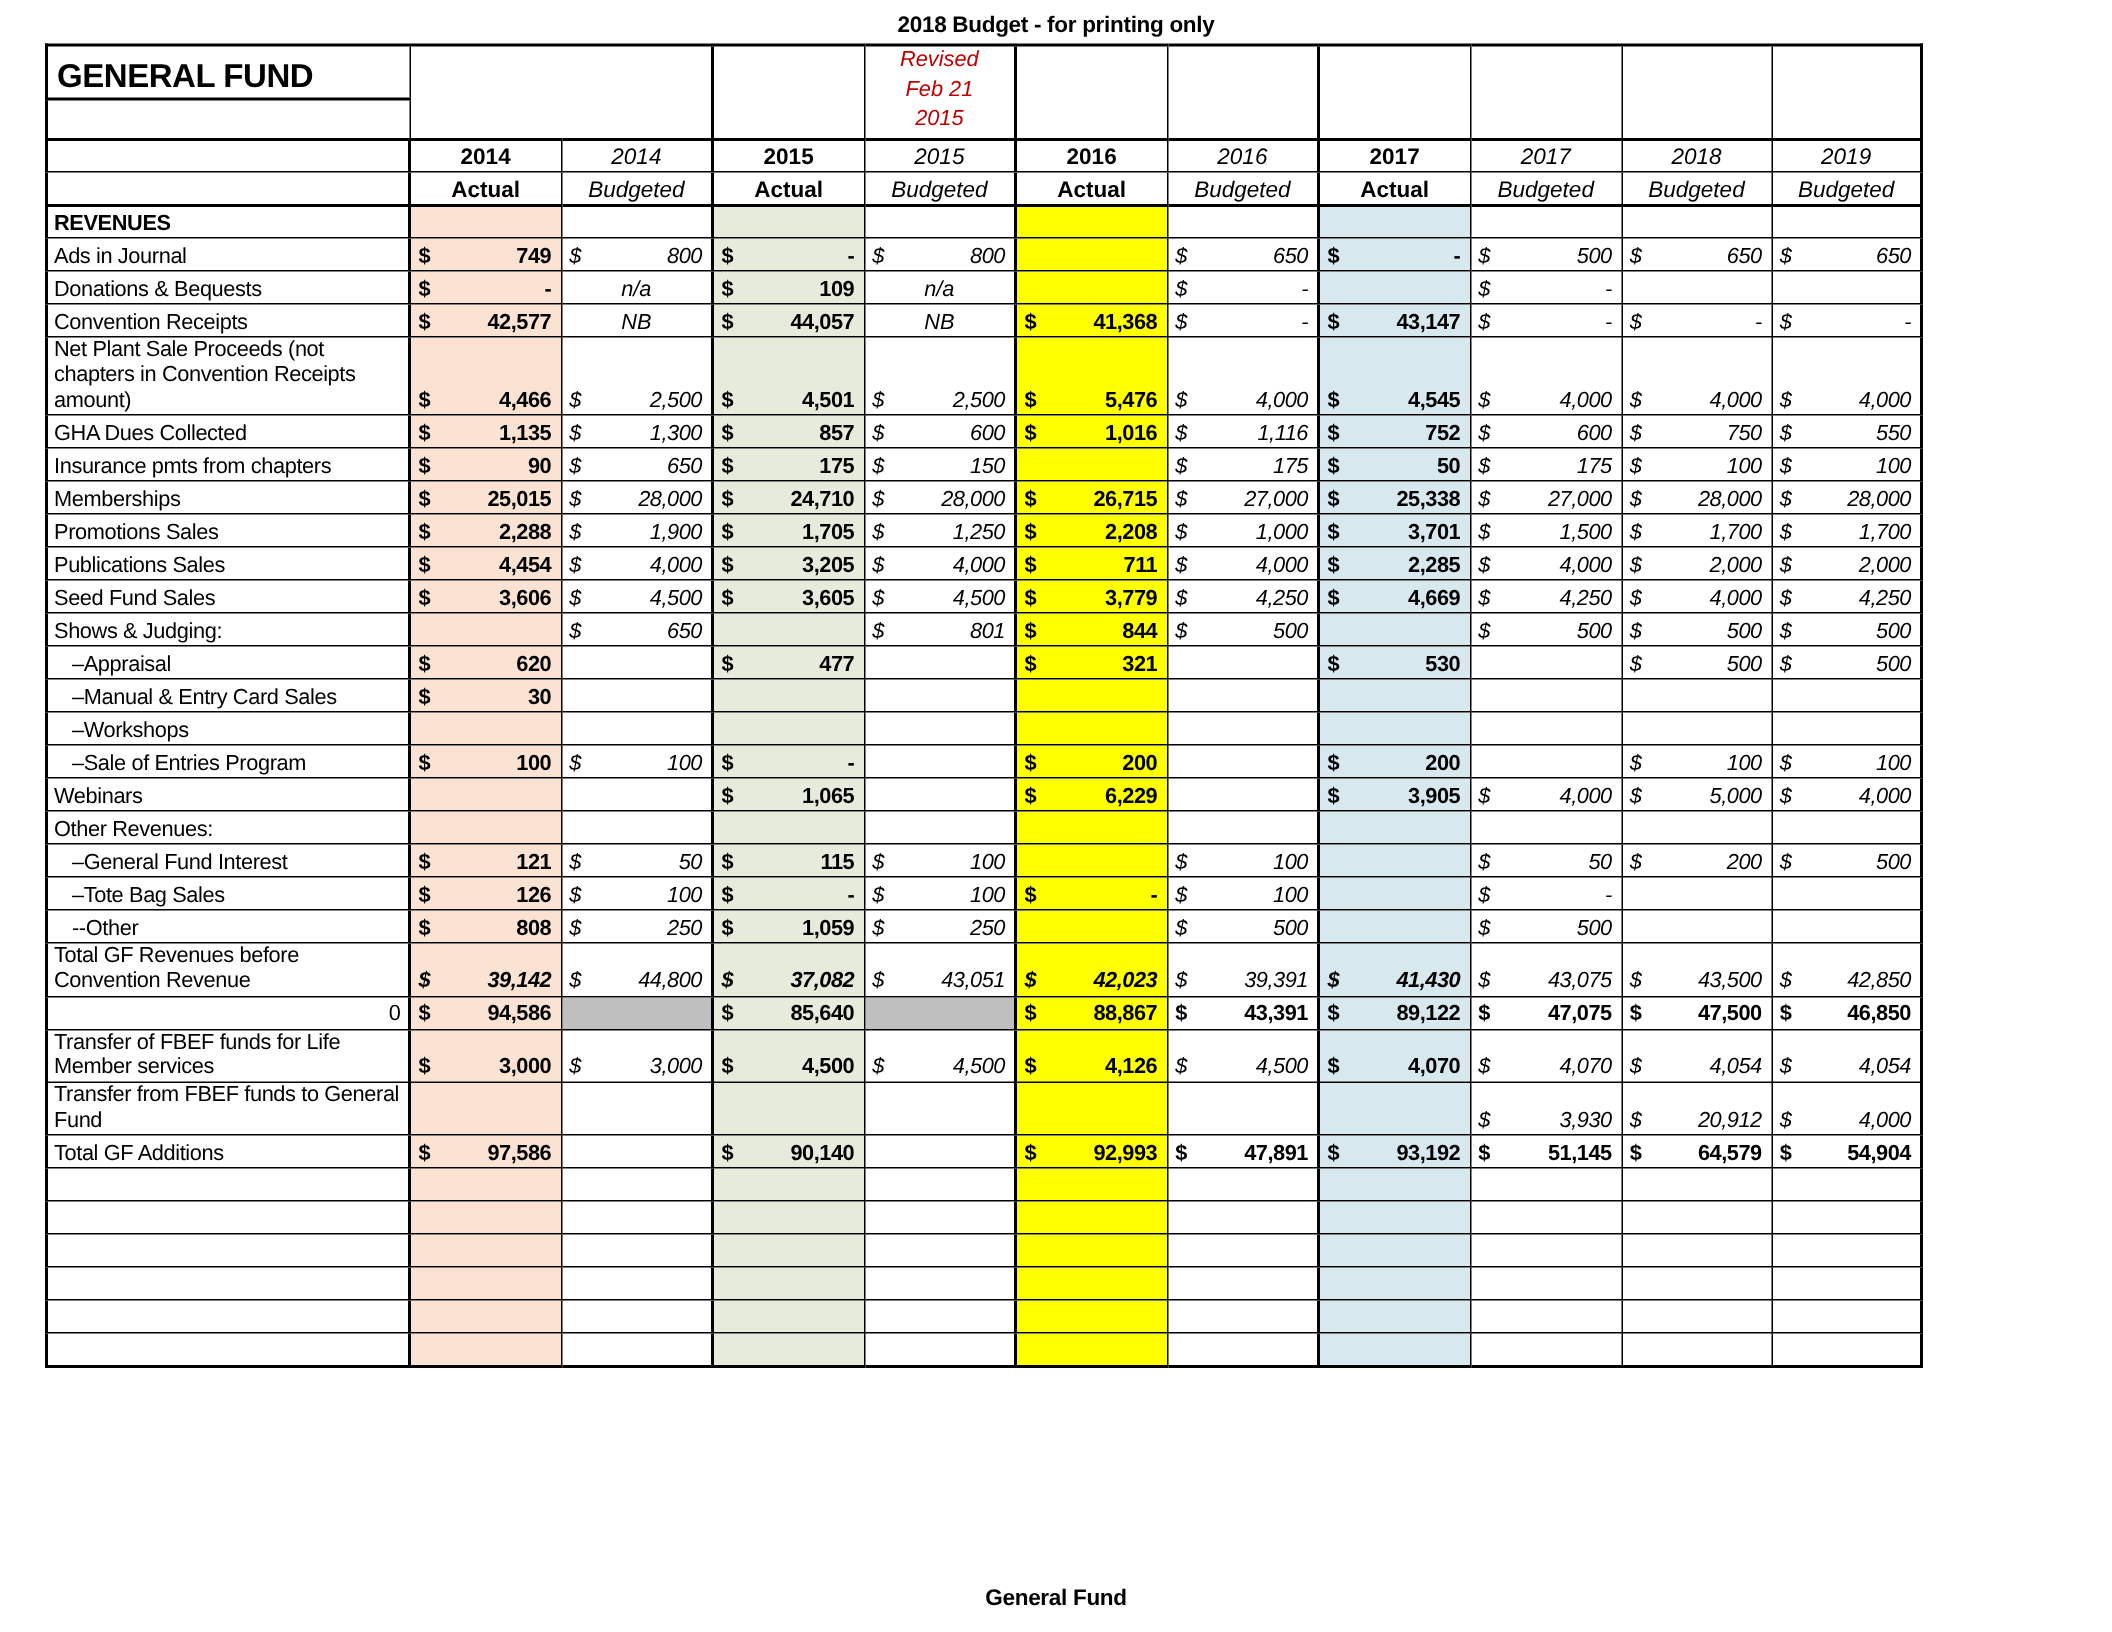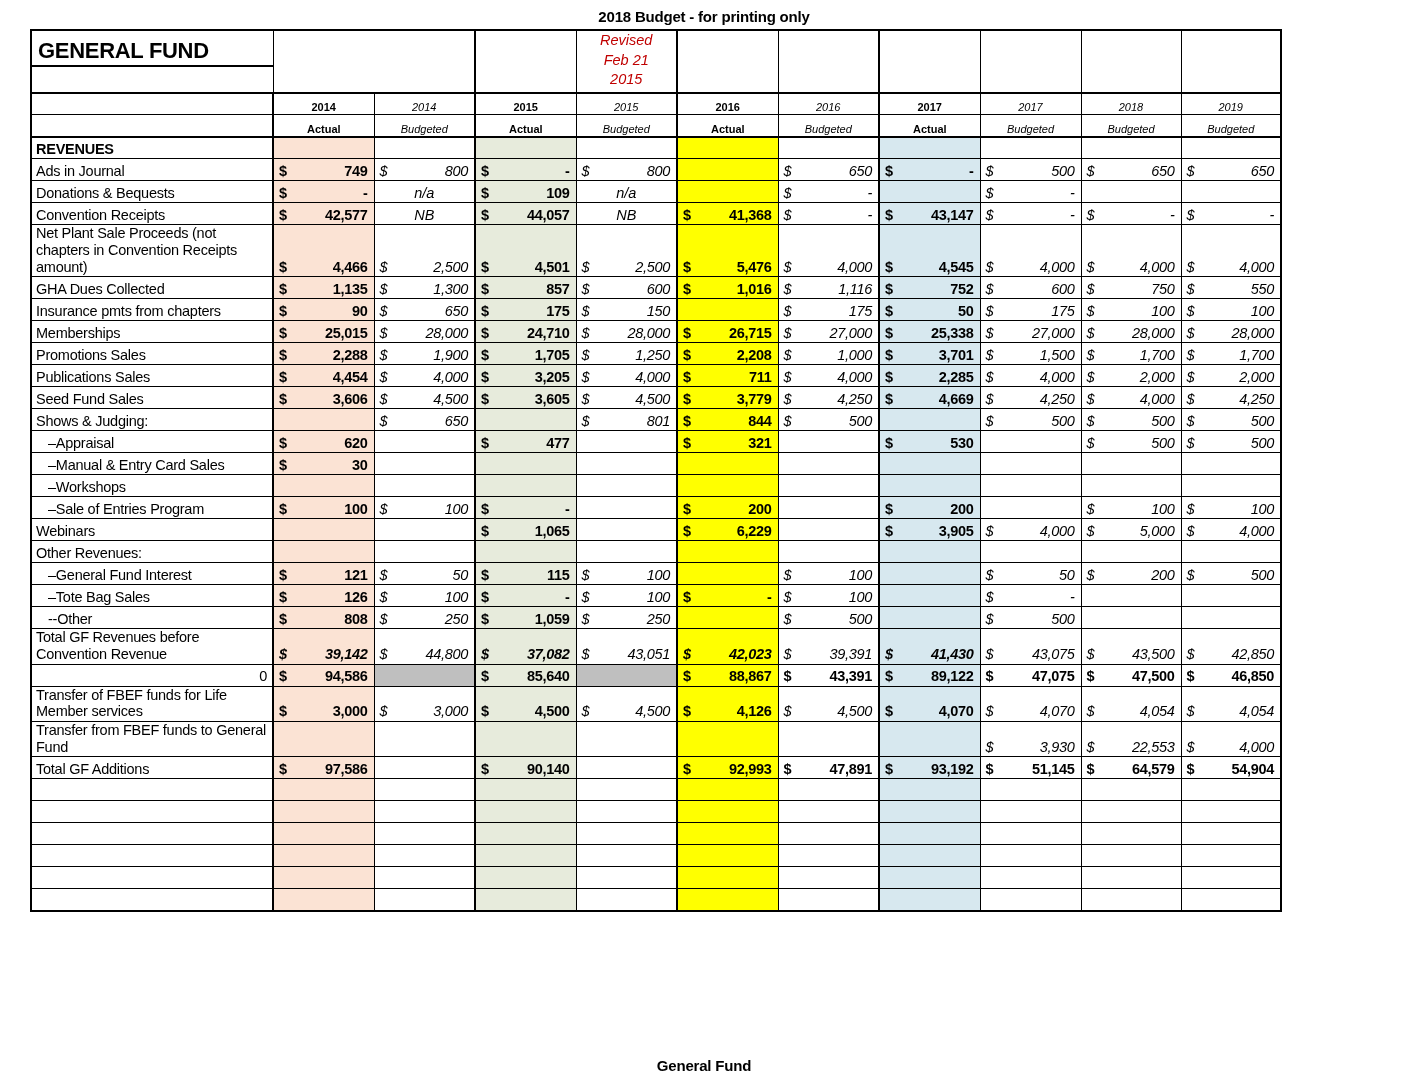--- a/index.html
+++ b/index.html
@@ -104,21 +104,21 @@
   .big-title {
     font-size: 22px;
     font-weight: bold;
     letter-spacing: -0.3px;
     padding: 0 0 1px 6px;
     display: block;
     text-align: left;
   }
   .hdr-year {
     text-align: center;
-    font-size: 11px;
+    font-size: 15px;
     display: block;
     padding-bottom: 1px;
   }
   .revised {
     color: #c00000;
     font-style: italic;
     font-size: 14.5px;
     text-align: center;
     line-height: 1.35;
     padding: 0 2px 2px 2px;
@@ -1465,21 +1465,21 @@
           <td class="bl-thick f-blue tall-2"></td>
           <td class="f-none tall-2">
             <span class="money italic">
               <span class="sym">$</span>
               <span class="val">3,930</span>
             </span>
           </td>
           <td class="f-none tall-2">
             <span class="money italic">
               <span class="sym">$</span>
-              <span class="val">22,553</span>
+              <span class="val">20,912</span>
             </span>
           </td>
           <td class="br-thick f-none tall-2">
             <span class="money italic">
               <span class="sym">$</span>
               <span class="val">4,000</span>
             </span>
           </td>
         </tr>
         <tr>

